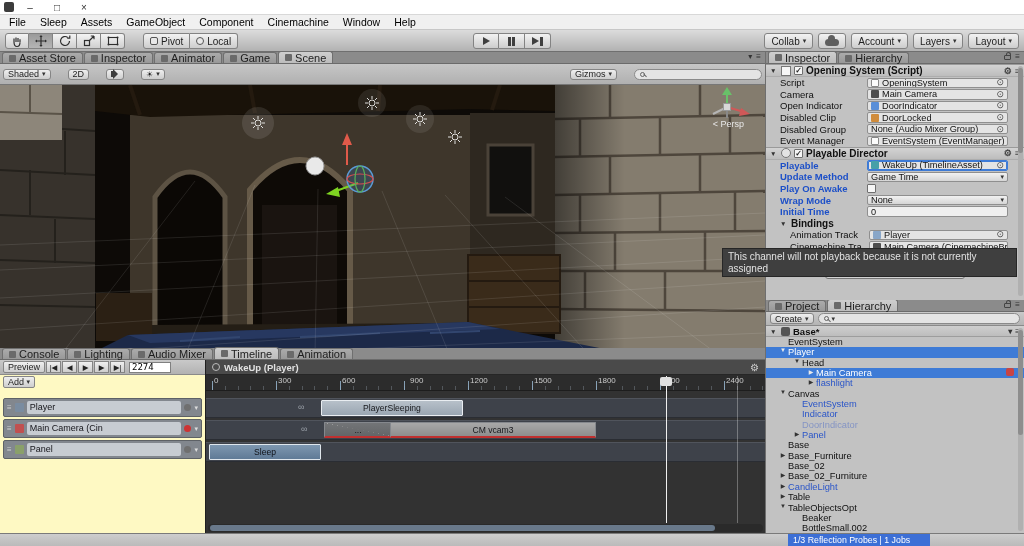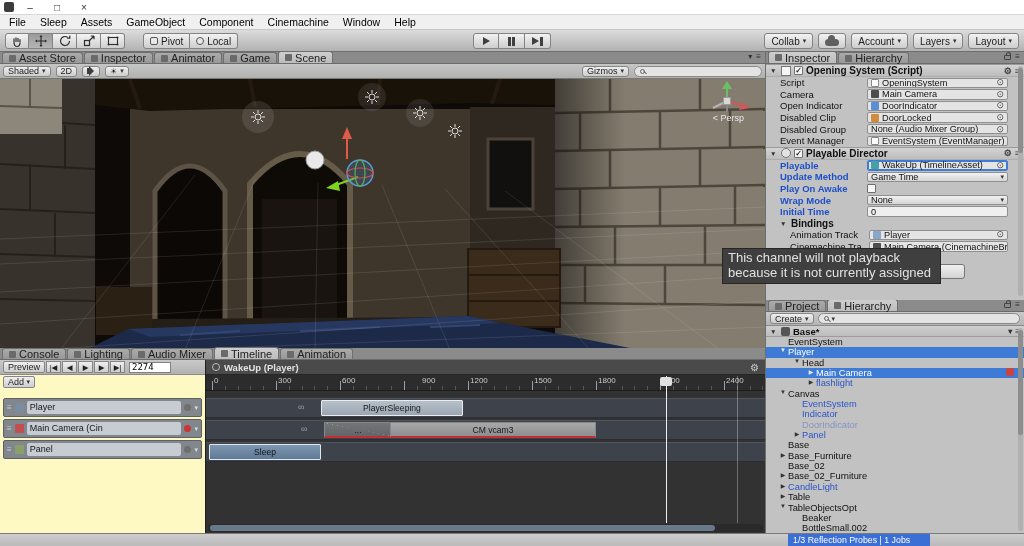--- a/index.html
+++ b/index.html
@@ -39,21 +39,21 @@
 .tab{display:flex;align-items:center;gap:3px;background:linear-gradient(#ababab,#989898);border:1px solid #6f6f6f;border-bottom:none;border-radius:3px 3px 0 0;height:11px;padding:0 6px;font-size:11px;color:#1d1d1d;white-space:nowrap}
 .tab.active{background:linear-gradient(#cecece,#bdbdbd);height:12px}
 .ticon{width:7px;height:7px;background:#6a6a6a;border-radius:1px;flex:none}
 .tb-right{margin-left:auto;display:flex;align-items:center;gap:4px;padding:0 4px 2px 0;color:#3a3a3a}
 .lock{width:7px;height:5px;border:1px solid #444;border-radius:1px;position:relative;margin-top:2px}
 .lock::before{content:"";position:absolute;top:-4px;left:1px;width:3px;height:3px;border:1px solid #444;border-bottom:none;border-radius:3px 3px 0 0}
 .mglyph{font-size:8px;color:#333}
 
 .scene-dock{position:absolute;top:52px;left:0;width:765px;height:296px;background:#a8a8a8}
 .scene-tabbar{height:12px}
-.scene-ctrl{height:15px;background:linear-gradient(#c6c6c6,#b0b0b0);border-bottom:1px solid #777;display:flex;align-items:center;padding:0 3px;gap:5px}
+.scene-ctrl{height:21px;background:linear-gradient(#c6c6c6,#b0b0b0);border-bottom:1px solid #777;display:flex;align-items:center;padding:0 3px;gap:17px}
 .mini{display:inline-flex;align-items:center;gap:3px;height:11px;background:linear-gradient(#efefef,#cdcdcd);border:1px solid #858585;border-radius:3px;padding:0 4px;font-size:9px;color:#222}
 .search{display:flex;align-items:center;height:11px;background:#e4e4e4;border:1px solid #8a8a8a;border-radius:6px;padding:0 5px;gap:3px}
 .mag{width:5px;height:5px;border:1.4px solid #666;border-radius:50%;position:relative;flex:none}
 .mag::after{content:"";position:absolute;width:4px;height:1.4px;background:#666;transform:rotate(45deg);right:-3px;bottom:-1px}
 .search input{border:none;background:transparent;outline:none;font:9px "Liberation Sans",sans-serif;width:100%}
 .spk{width:4px;height:6px;background:#3d3d3d;position:relative;margin-right:4px}
 .spk::before{content:"";position:absolute;left:2px;top:-2px;border-left:5px solid #3d3d3d;border-top:5px solid transparent;border-bottom:5px solid transparent}
 .sceneview{position:relative;width:765px;height:271px;background:#0d0a07;overflow:hidden}
 
 .right-top{position:absolute;top:52px;left:765px;width:259px;height:248px;background:#c2c2c2;border-left:1px solid #6e6e6e;overflow:hidden}
@@ -77,21 +77,21 @@
 .fi.cam{background:#4d4d4d}
 .fi.img{background:#5a8fd8}
 .fi.aud{background:#d08c3c}
 .fi.tl{background:#46a0a8}
 .fi.cube{background:#88a6c8}
 .numfield{flex:1;height:10.5px;background:#efefef;border:1px solid #8f8f8f;border-radius:2px;font-size:9.2px;padding:0 3px;display:flex;align-items:center}
 .addcomp-row{display:flex;justify-content:center;margin-top:12px}
 .addcomp{width:140px;height:15px;background:linear-gradient(#f0f0f0,#d2d2d2);border:1px solid #767676;border-radius:3px;display:flex;align-items:center;justify-content:center;font-size:10px;font-weight:bold;color:#1a1a1a}
 .vscroll{position:absolute;right:1px;width:5px;background:#b0b0b0;border-radius:3px}
 .vthumb{position:absolute;left:0;right:0;background:#8d8d8d;border-radius:3px}
-.tooltip{position:absolute;left:722px;top:248px;width:219px;background:#3f3f3f;border:1px solid #262626;color:#e2e2e2;font-size:13px;line-height:1.15;padding:2px 5px;z-index:99}
+.tooltip{position:absolute;left:722px;top:248px;width:295px;background:#3f3f3f;border:1px solid #262626;color:#e2e2e2;font-size:10px;line-height:1.15;padding:2px 5px;z-index:99}
 
 .right-bottom{position:absolute;top:300px;left:765px;width:259px;height:233px;background:#c2c2c2;border-left:1px solid #6e6e6e;overflow:hidden}
 .h-ctrl{height:14px;background:linear-gradient(#c9c9c9,#b4b4b4);border-bottom:1px solid #8a8a8a;display:flex;align-items:center;gap:4px;padding:0 4px}
 .scene-row{display:flex;align-items:center;height:11px;background:linear-gradient(#cfcfcf,#bdbdbd);border-bottom:1px solid #9d9d9d;font-weight:bold;font-size:9.5px;padding:0 4px;gap:3px}
 .uicon{width:9px;height:9px;background:#555;border-radius:2px;flex:none}
 .trow{display:flex;align-items:flex-start;height:10.35px;font-size:9.3px;white-space:nowrap;color:#101010}
 .trow .arrow{width:10px;flex:none;text-align:center;font-size:6px;color:#333}
 .l1{padding-left:12px}.l2{padding-left:26px}.l3{padding-left:40px}
 .trow.sel{background:#3e7bd6;color:#fff}
 .trow.sel .arrow{color:#eaeaea}
@@ -746,21 +746,21 @@
       <div class="tl-lane">
         <div class="lane-title">
           <span class="tl-ico"></span>
           <span>WakeUp (Player)</span>
           <span class="gear">⚙</span>
         </div>
         <div class="ruler">
           <span class="rlabel" style="left:8px">0</span>
           <span class="rlabel" style="left:72px">300</span>
           <span class="rlabel" style="left:136px">600</span>
-          <span class="rlabel" style="left:216px">900</span>
+          <span class="rlabel" style="left:204px">900</span>
           <span class="rlabel" style="left:264px">1200</span>
           <span class="rlabel" style="left:328px">1500</span>
           <span class="rlabel" style="left:392px">1800</span>
           <span class="rlabel" style="left:456px">2100</span>
           <span class="rlabel" style="left:520px">2400</span>
           <span class="ph-marker"></span>
         </div>
         <div class="tracksarea">
           <div class="trackrow" style="top:7px">
             <span class="inf" style="left:92px">∞</span>

